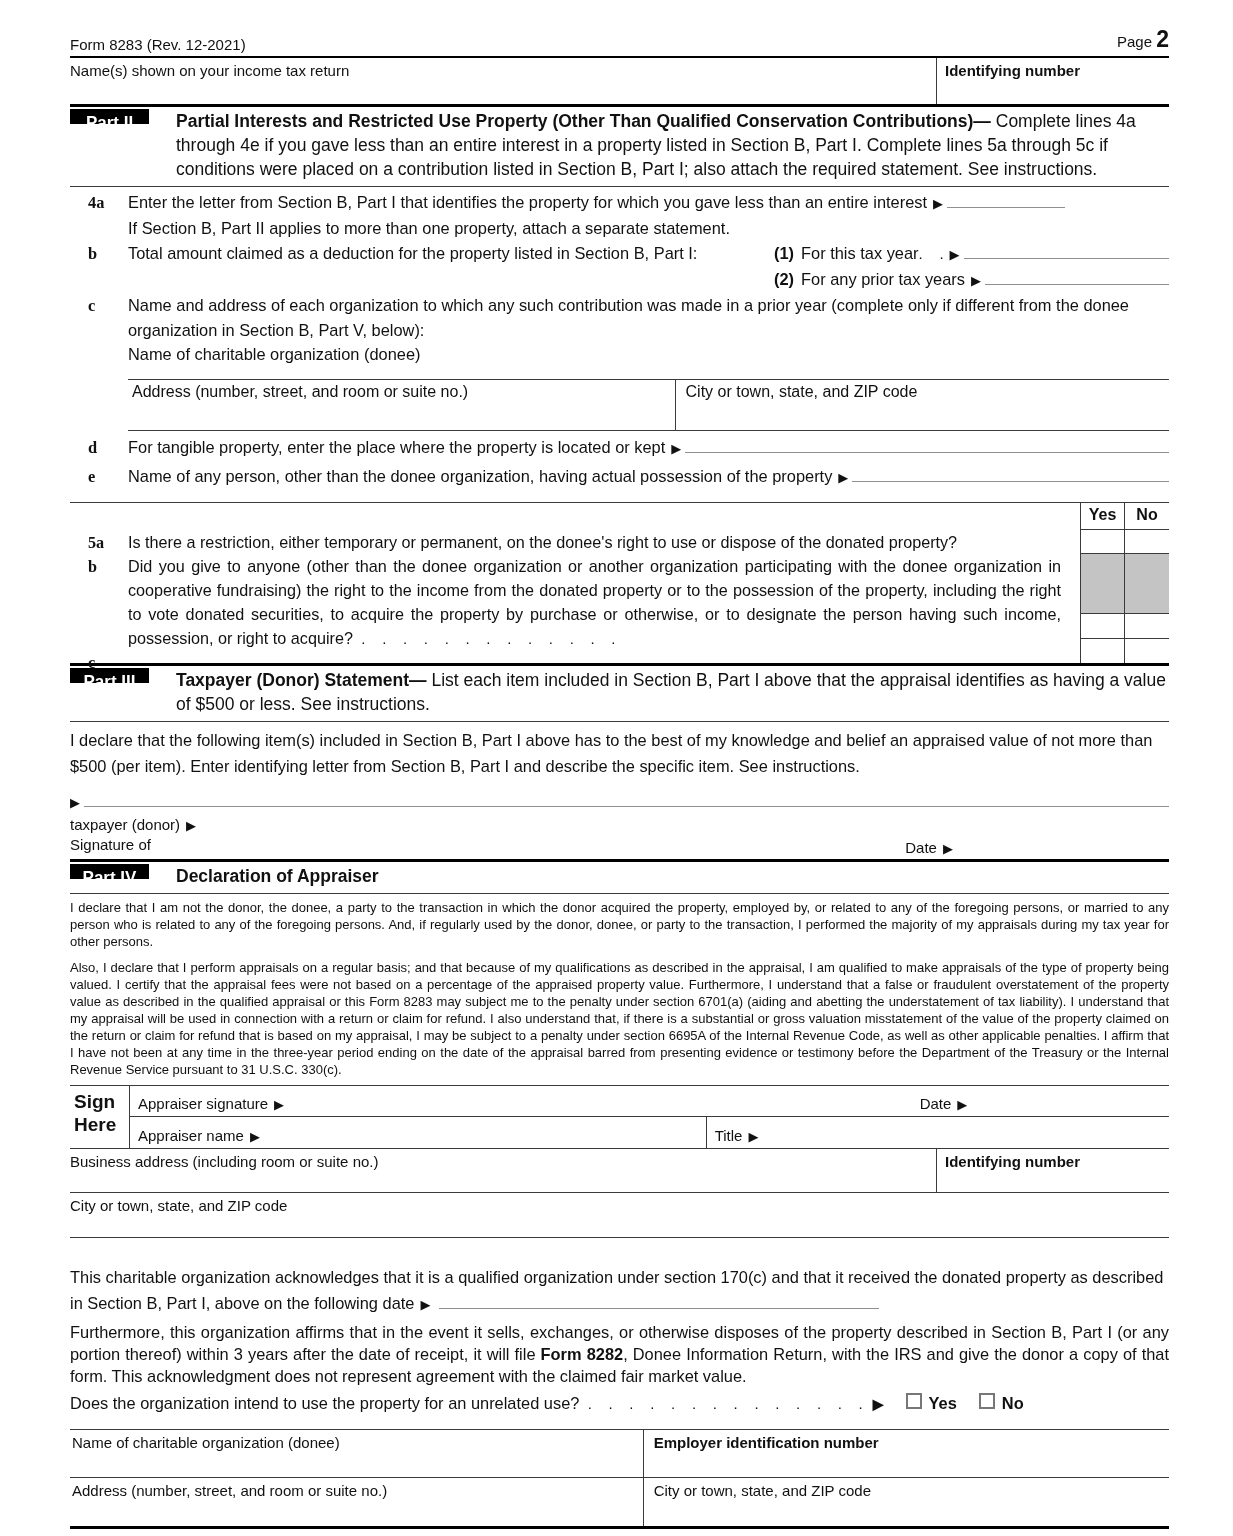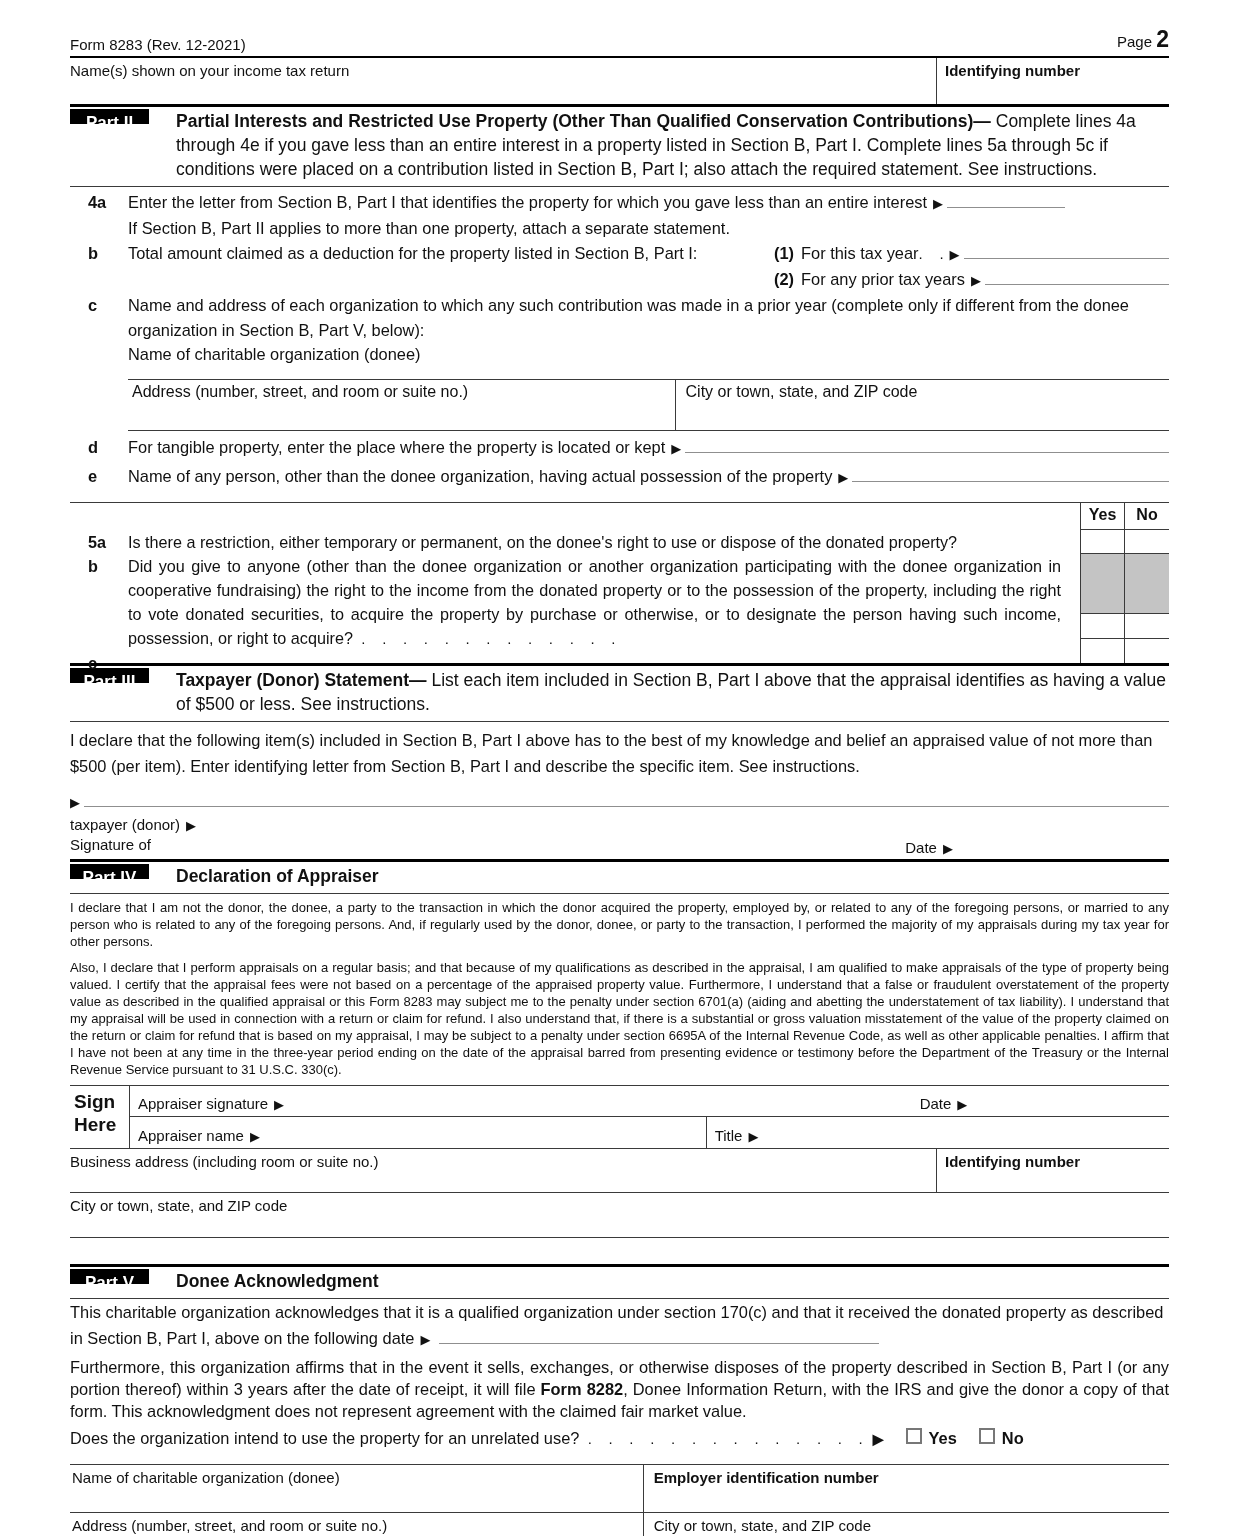--- a/index.html
+++ b/index.html
@@ -17,21 +17,21 @@
   .namerow .cell-r { width:21.2%; border-left:1px solid #3a3a3a; padding:4px 0 0 8px; font-size:15px; font-weight:bold; }
 
   
   .part-header { border-top:3px solid #000; border-bottom:1px solid #3a3a3a; display:flex; padding:2px 0 5px; }
   .part-badge { background:#000; color:#fff; font-weight:bold; font-size:17px; width:79px; height:15px; line-height:27px; text-align:center; flex-shrink:0; }
   .part-titleblock { margin-left:27px; font-size:17.5px; line-height:24px; flex:1; }
   .pt-bold { font-weight:bold; }
 
   
   .qrow { display:flex; align-items:baseline; font-size:16.4px; line-height:25px; }
-  .qnum { width:58px; padding-left:18px; font-weight:bold; flex-shrink:0; }
+  .qnum { width:58px; padding-left:18px; font-weight:bold; flex-shrink:0;font-family:Liberation Serif, serif; }
   .qtext { }
   .arrow { font-size:13px; margin:0 4px 0 6px; }
   .fill { display:inline-block; border-bottom:1.5px solid #8f8f8f; height:18px; }
   .fillflex { flex:1; border-bottom:1.5px solid #8f8f8f; height:18px; }
   .dots { white-space:pre; font-size:15px; }
 
   .q4b-wrap { position:relative; height:52px; font-size:16.4px; }
   .q4b-main { position:absolute; left:0; top:0; display:flex; align-items:baseline; line-height:25px; width:704px; }
   .q4b-item { position:absolute; left:704px; right:0; display:flex; align-items:baseline; line-height:25px; }
   .q4b-item .inum { font-weight:bold; margin-right:7px; }
@@ -289,26 +289,20 @@
     <div class="bc-r">
       <span>Identifying number</span>
     </div>
   </div>
   <div class="city-row">
     <span>City or town, state, and ZIP code</span>
   </div>
 
   <div class="gap"></div>
 
-  <div class="part-header">
-    <div class="part-badge">Part V</div>
-    <div class="part-titleblock">
-      <span class="pt-bold">Donee Acknowledgment</span>
-    </div>
-  </div>
 
   <div class="p5-ack">
     <span>This charitable organization acknowledges that it is a qualified organization under section 170(c) and that it received the donated property as described in Section B, Part I, above on the following date</span><span class="arrow">▶</span>
     <span class="fill" style="width:440px;"></span>
   </div>
 
   <div class="p5-further">
     <span>Furthermore, this organization affirms that in the event it sells, exchanges, or otherwise disposes of the property described in Section B, Part I (or any portion thereof) within 3 years after the date of receipt, it will file </span><span class="bold">Form 8282</span><span>, Donee Information Return, with the IRS and give the donor a copy of that form. This acknowledgment does not represent agreement with the claimed fair market value.</span>
   </div>
 

